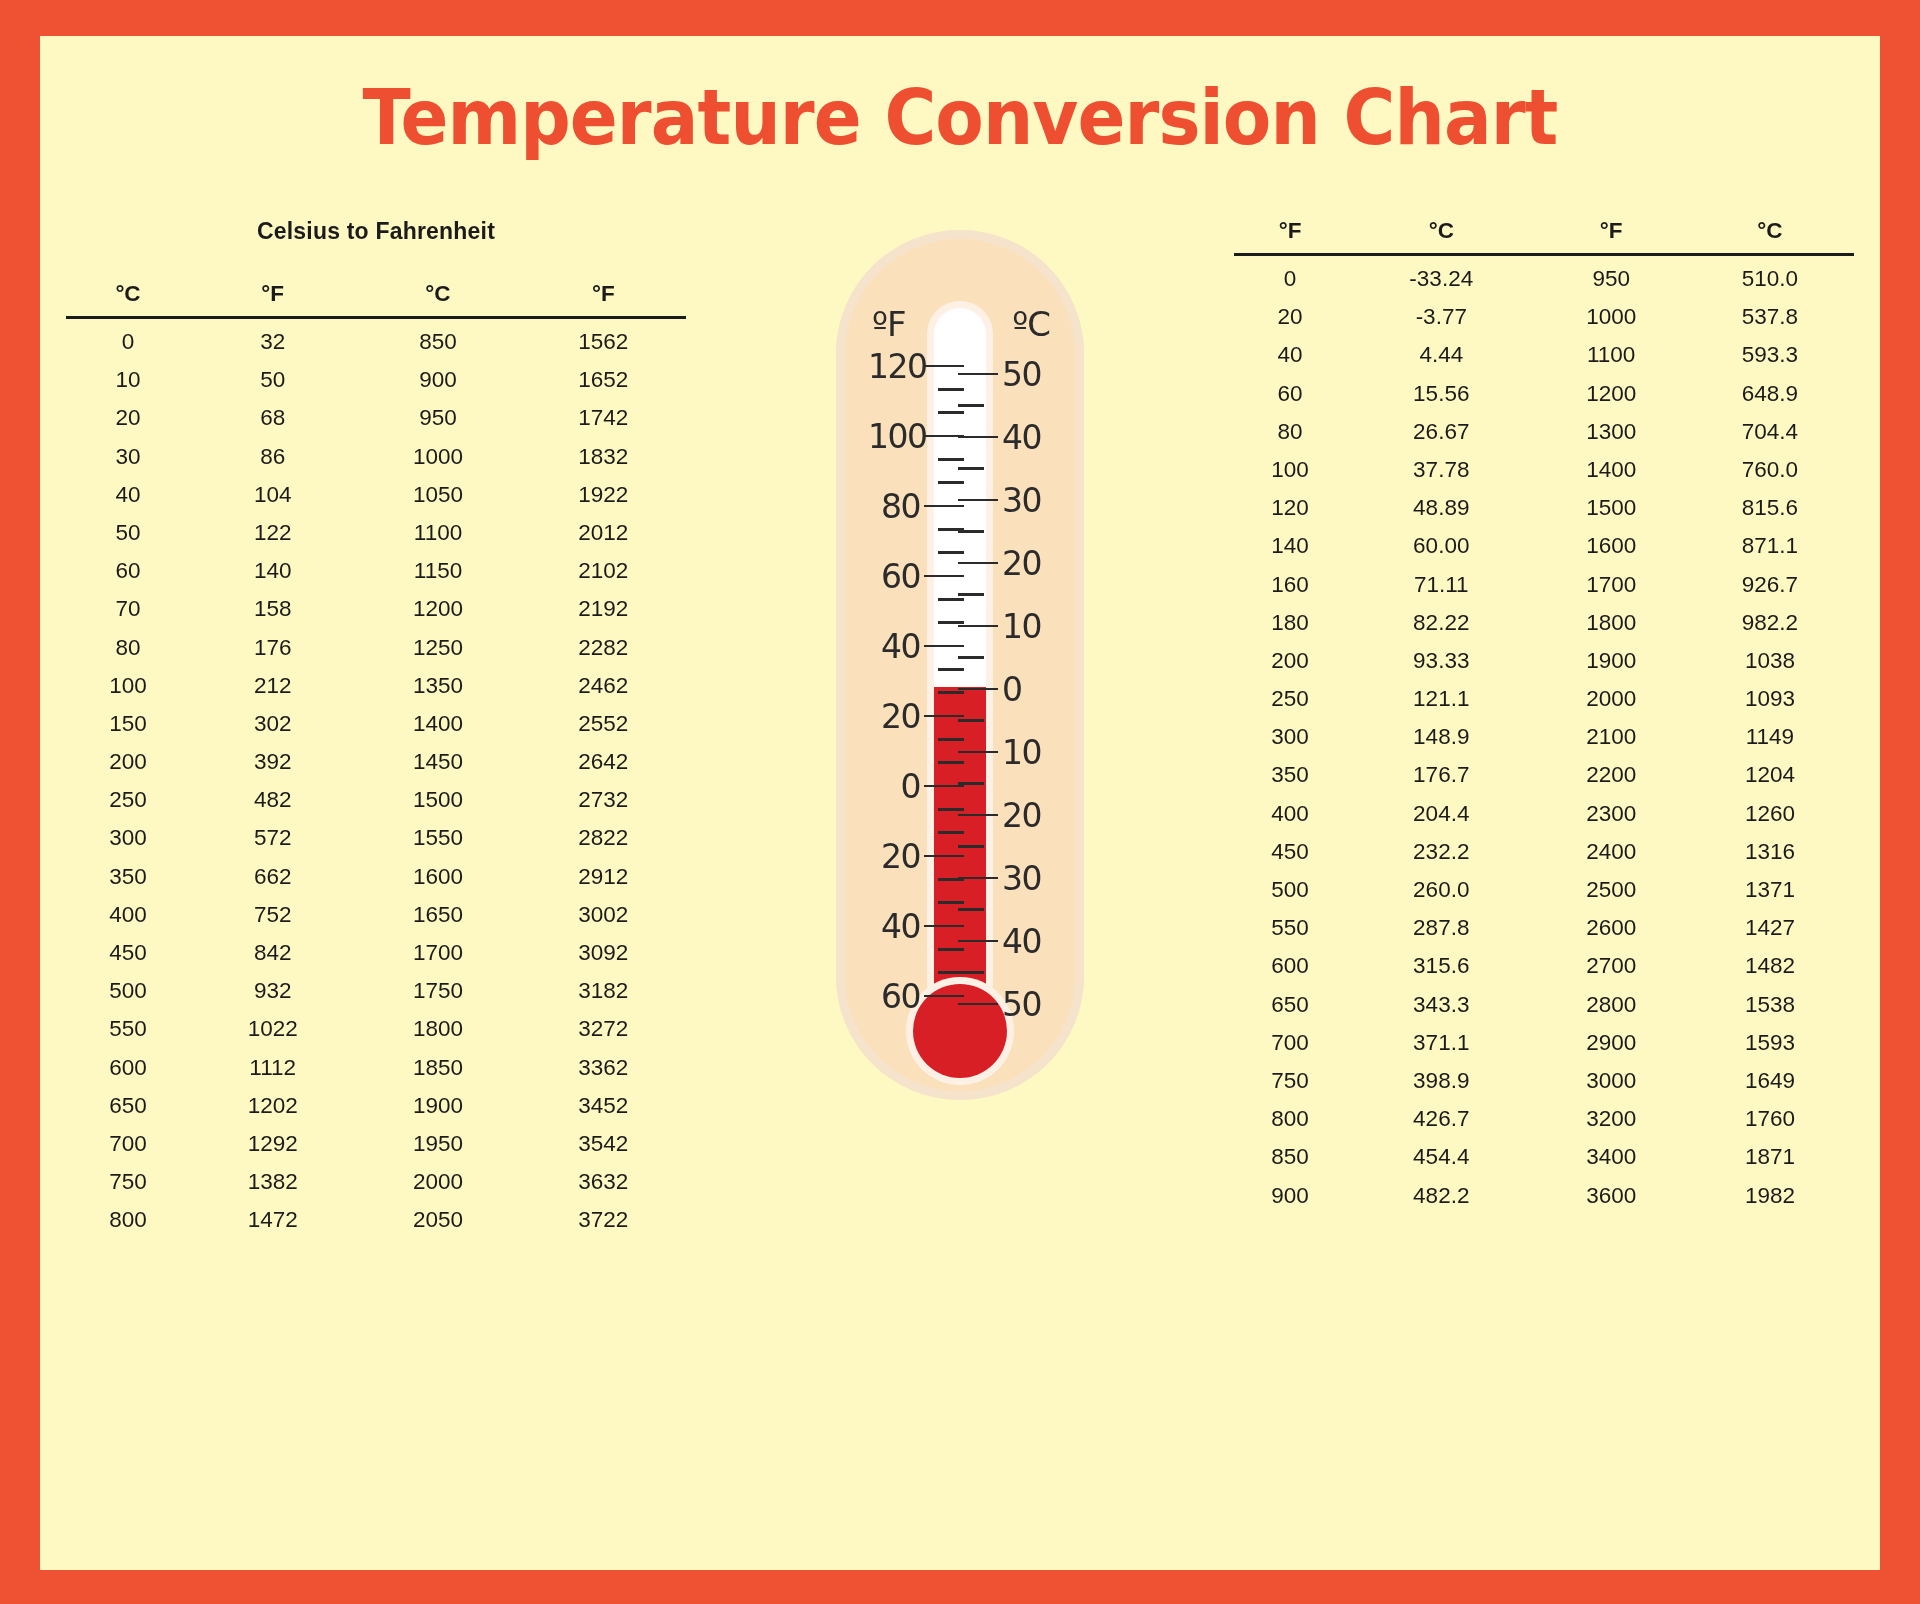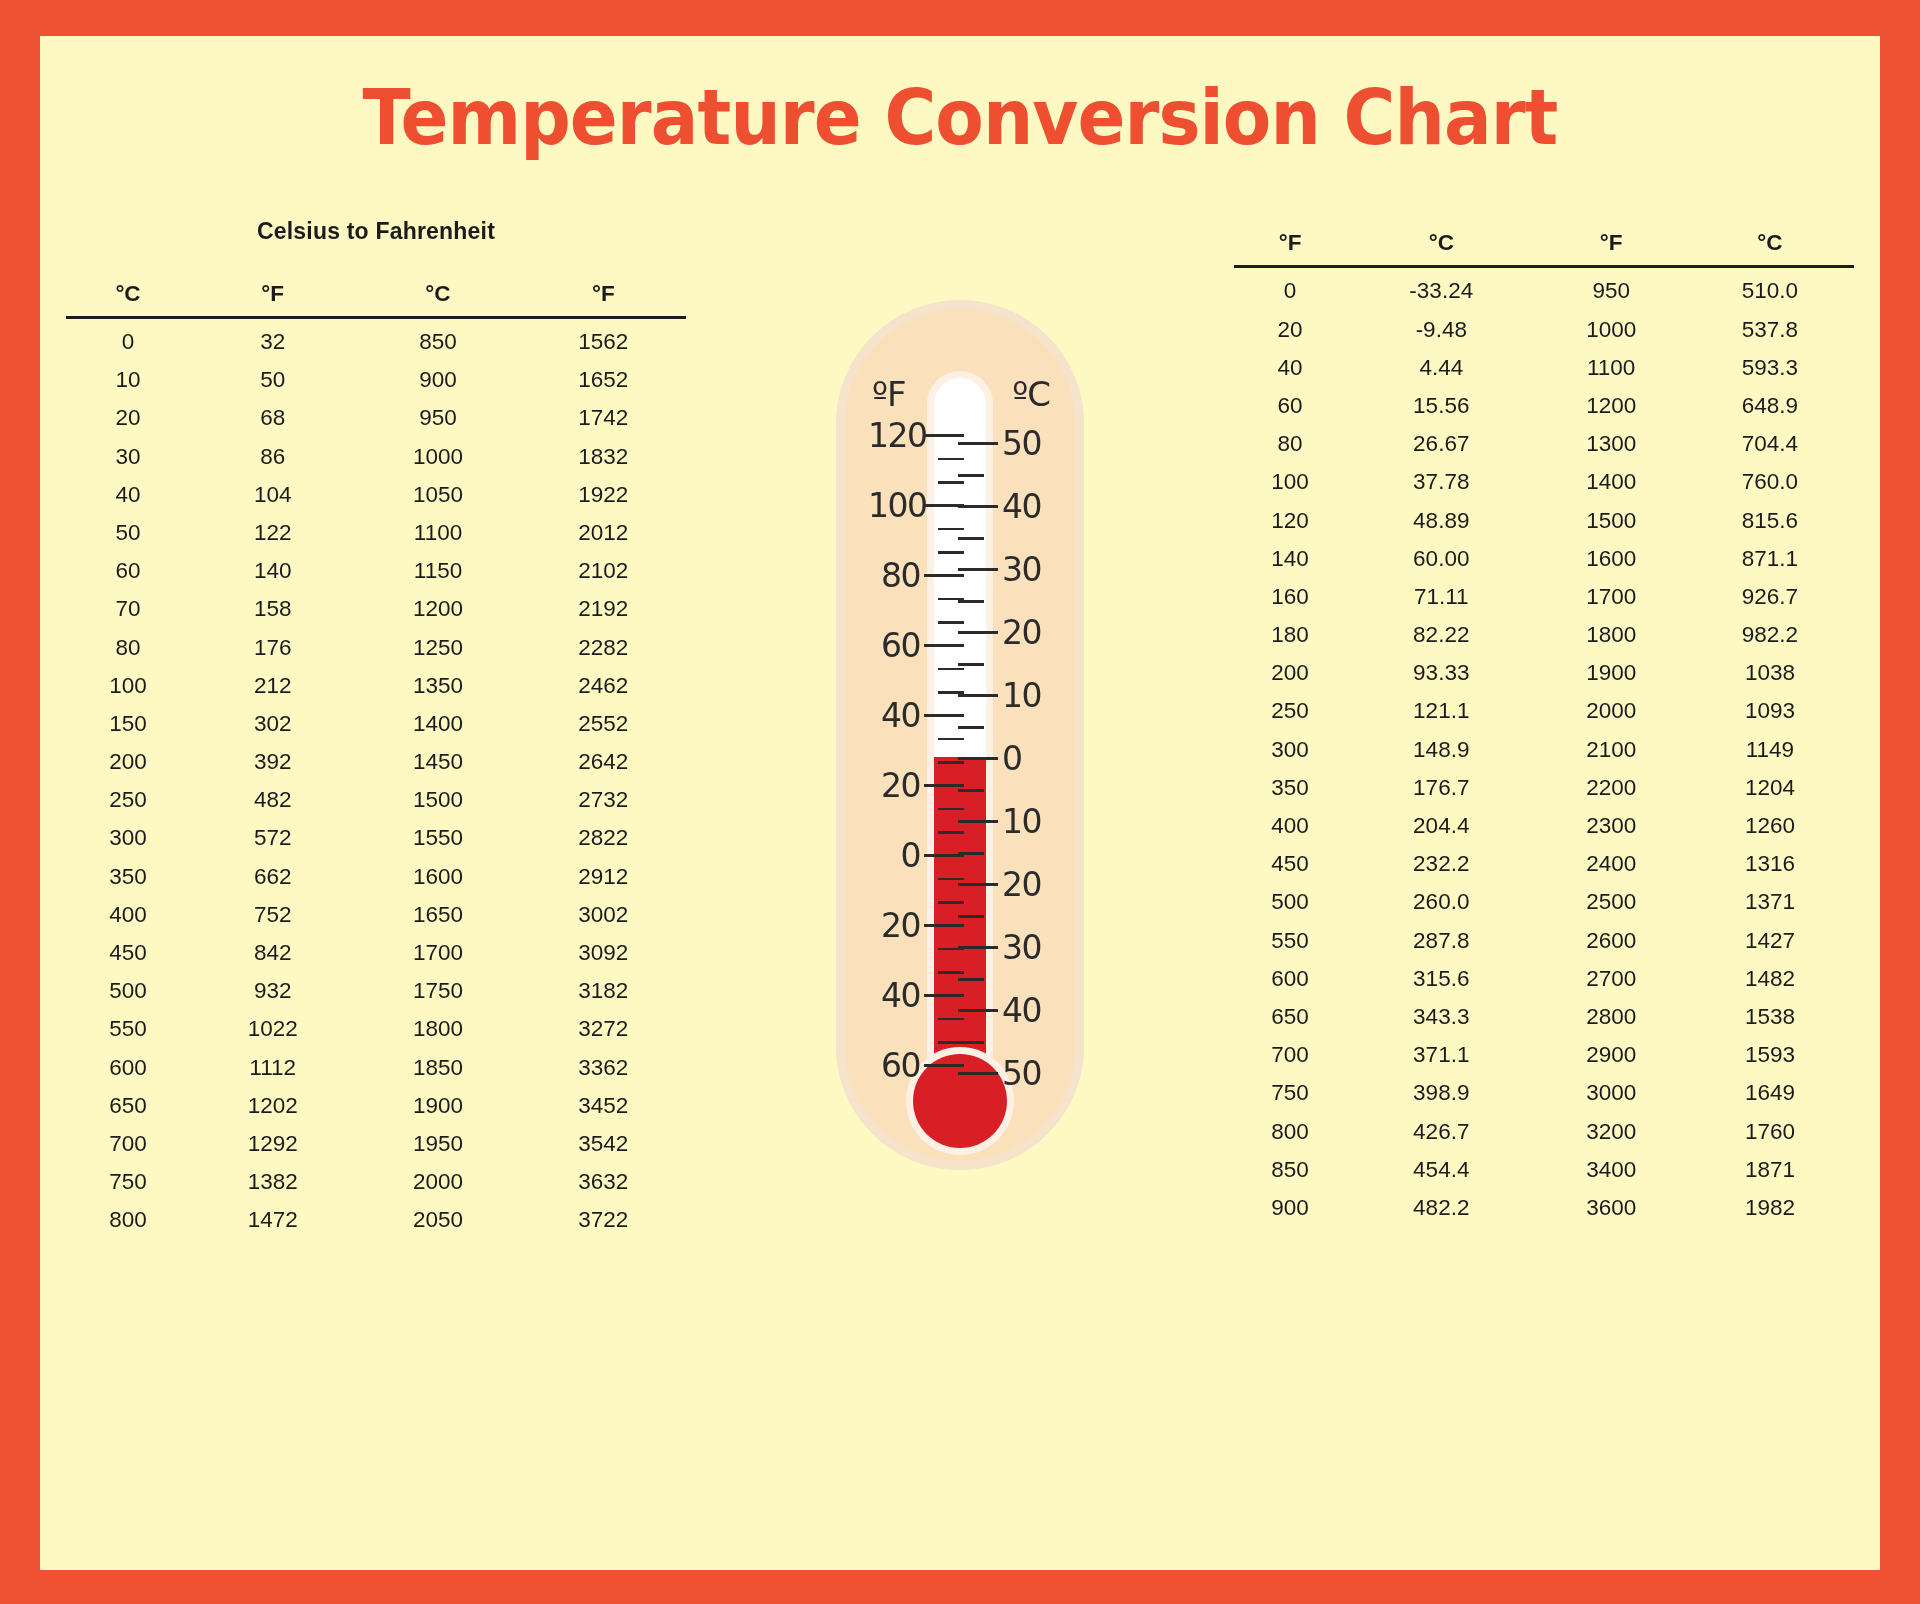--- a/index.html
+++ b/index.html
@@ -32,21 +32,21 @@
     line-height: 1;
     padding-top: 44px;
     transform: scaleX(0.93);
     white-space: nowrap;
   }
 
   
   .body-row {
     display: flex;
     justify-content: space-between;
-    align-items: center;
+    align-items: flex-start;
     padding: 62px 26px 0 26px;
   }
   .side-col { width: 620px; }
   .mid-col  { width: 360px; display: flex; justify-content: center; }
 
   .table-caption {
     text-align: center;
     font-size: 23px;
     font-weight: 700;
     color: #1b1b1b;
@@ -529,21 +529,21 @@
           </thead>
           <tbody id="right-body">
               <tr>
                 <td>0</td>
                 <td>-33.24</td>
                 <td>950</td>
                 <td>510.0</td>
               </tr>
               <tr>
                 <td>20</td>
-                <td>-9.48</td>
+                <td>-3.77</td>
                 <td>1000</td>
                 <td>537.8</td>
               </tr>
               <tr>
                 <td>40</td>
                 <td>4.44</td>
                 <td>1100</td>
                 <td>593.3</td>
               </tr>
               <tr>

